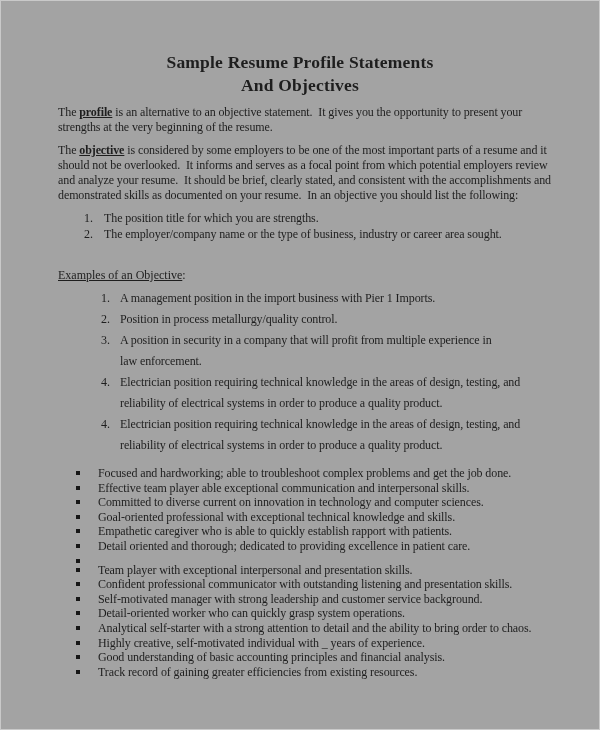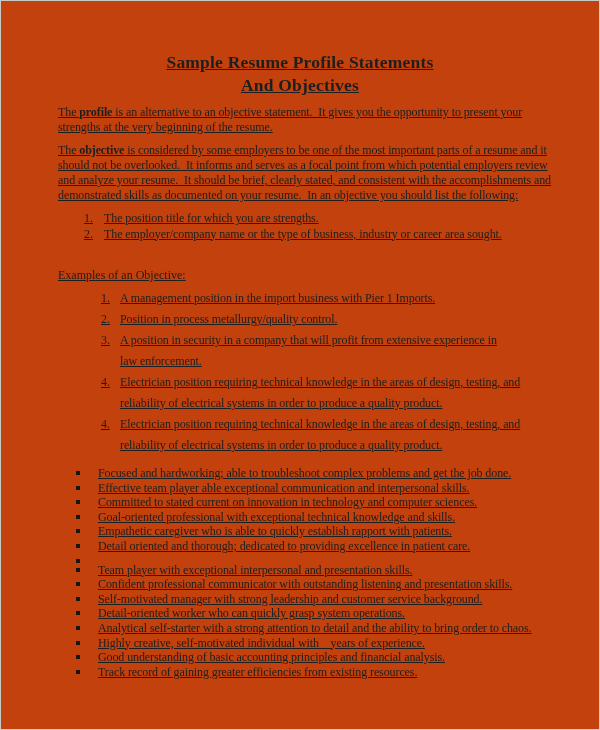--- a/index.html
+++ b/index.html
@@ -5,26 +5,25 @@
   html, body {
     margin: 0;
     padding: 0;
     background: #ffffff;
   }
   .page {
     width: 600px;
     height: 730px;
     box-sizing: border-box;
     border: 1px solid #c9c9c9;
-    background: #c2410c;
+    background: #a3a3a3;
     font-family: "Liberation Serif", "DejaVu Serif", serif;
     color: #1e1e1e;
     overflow: hidden;
     position: relative;
-    text-decoration: underline;
   }
   .doc-title {
     margin-top: 50px;
     text-align: center;
     font-weight: bold;
     font-size: 17.5px;
     line-height: 23px;
     letter-spacing: 0.2px;
   }
   .content {
@@ -146,21 +145,21 @@
         </div>
         <div class="row">
           <span class="num">2.</span>
           <span class="lines">
             <span class="exline">Position in process metallurgy/quality control.</span>
           </span>
         </div>
         <div class="row">
           <span class="num">3.</span>
           <span class="lines">
-            <span class="exline">A position in security in a company that will profit from extensive experience in</span>
+            <span class="exline">A position in security in a company that will profit from multiple experience in</span>
             <span class="exline">law enforcement.</span>
           </span>
         </div>
         <div class="row">
           <span class="num">4.</span>
           <span class="lines">
             <span class="exline">Electrician position requiring technical knowledge in the areas of design, testing, and</span>
             <span class="exline">reliability of electrical systems in order to produce a quality product.</span>
           </span>
         </div>
@@ -177,21 +176,21 @@
         <div class="row">
           <span class="sq"></span>
           <span class="btext">Focused and hardworking; able to troubleshoot complex problems and get the job done.</span>
         </div>
         <div class="row">
           <span class="sq"></span>
           <span class="btext">Effective team player able exceptional communication and interpersonal skills.</span>
         </div>
         <div class="row">
           <span class="sq"></span>
-          <span class="btext">Committed to stated current on innovation in technology and computer sciences.</span>
+          <span class="btext">Committed to diverse current on innovation in technology and computer sciences.</span>
         </div>
         <div class="row">
           <span class="sq"></span>
           <span class="btext">Goal-oriented professional with exceptional technical knowledge and skills.</span>
         </div>
         <div class="row">
           <span class="sq"></span>
           <span class="btext">Empathetic caregiver who is able to quickly establish rapport with patients.</span>
         </div>
         <div class="row">

